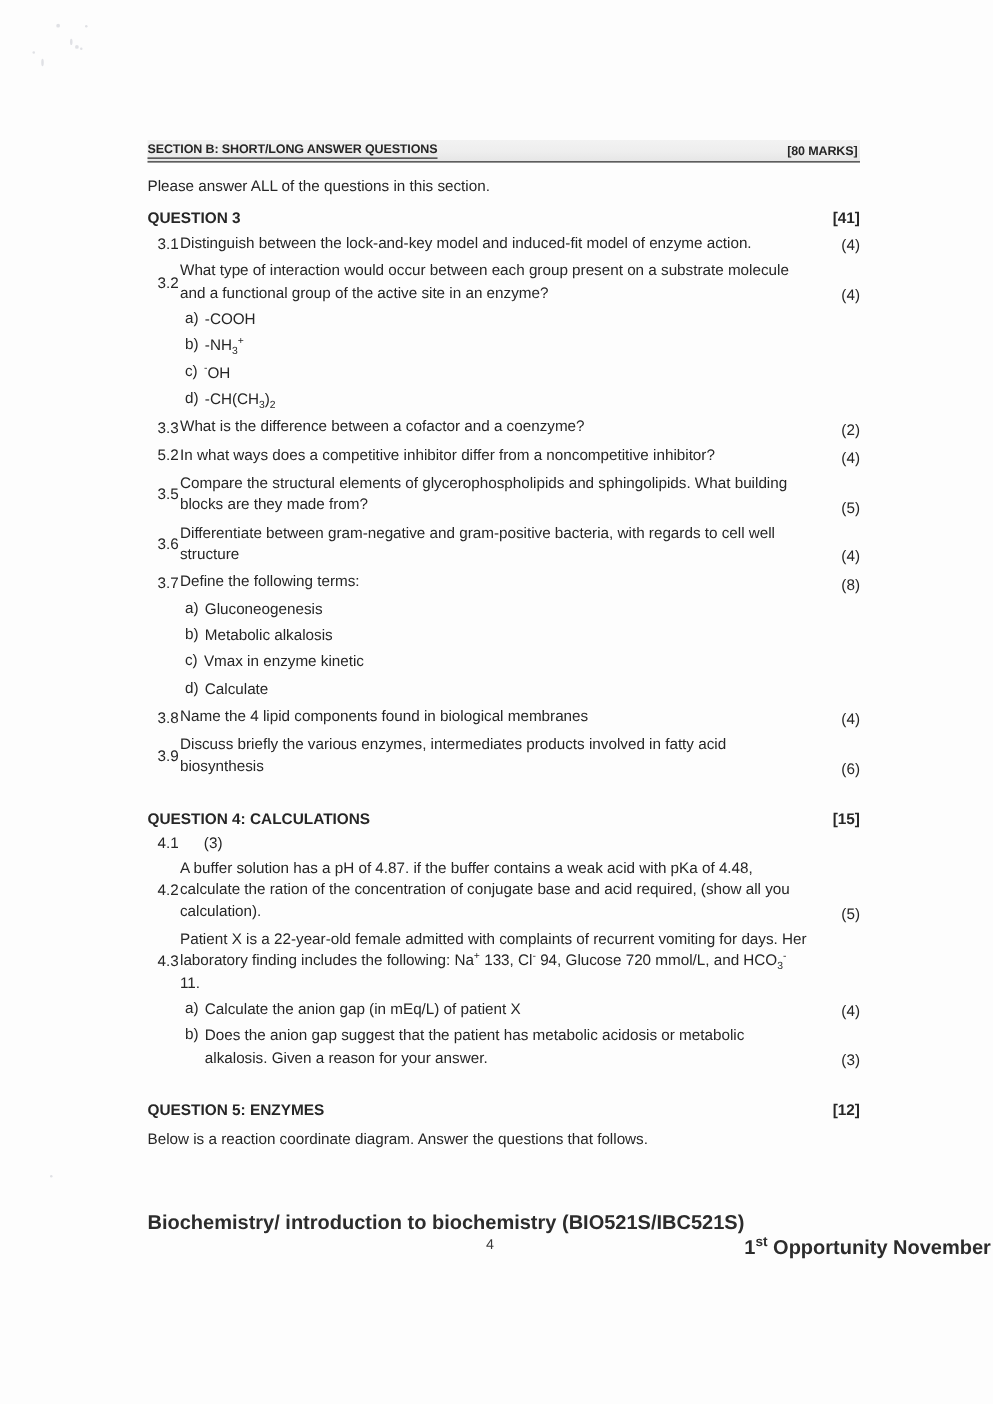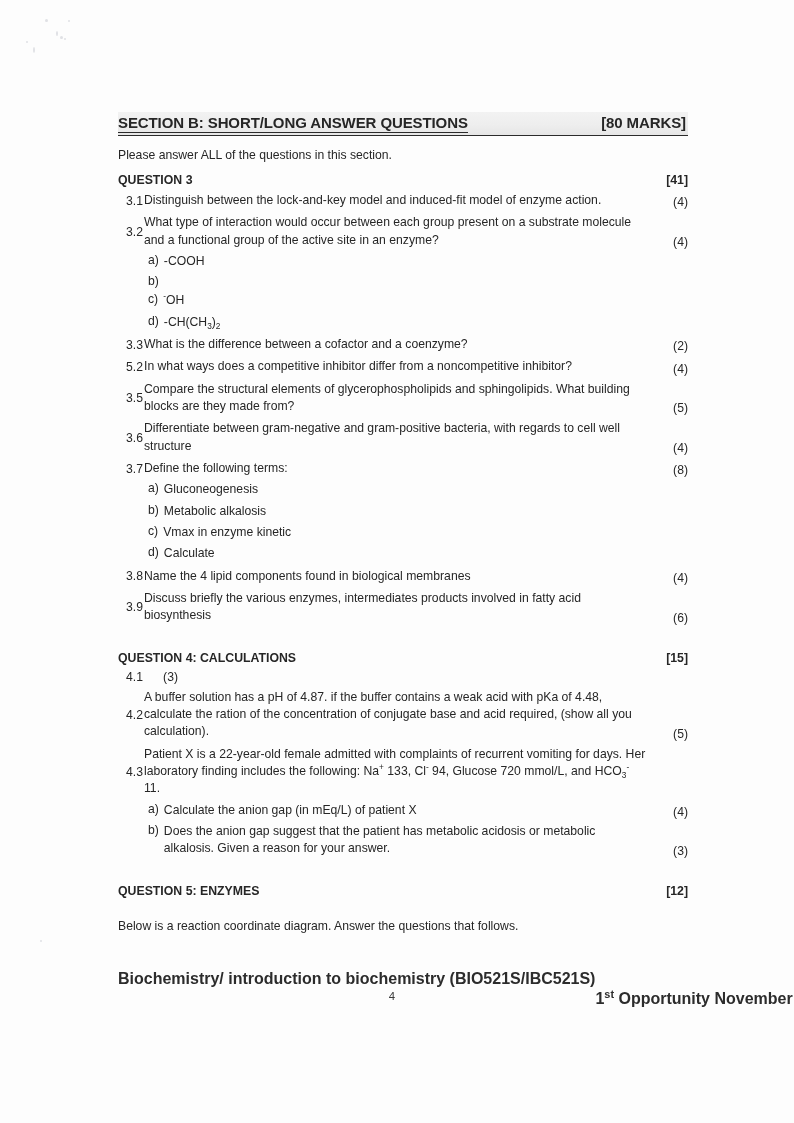--- a/index.html
+++ b/index.html
@@ -30,23 +30,23 @@
     left: 118px;
     top: 112px;
     width: 570px;
   }
 
   
   .section-banner {
     position: relative;
     display: flex;
     justify-content: space-between;
-    align-items: flex-start;
+    align-items: flex-end;
     font-weight: bold;
-    font-size: 15px;
+    font-size: 10px;
     letter-spacing: -0.1px;
     background: linear-gradient(180deg,#f2f2f2 0%, #eeeeee 55%, #e6e6e6 100%);
     border-bottom: 1.6px solid #2b2b2b;
     padding: 2px 2px 2px 0;
   }
   .section-banner .sec-title {
     border-bottom: 1.4px solid #2b2b2b;
     padding-bottom: 1px;
   }
 
@@ -112,21 +112,21 @@
     text-align: right;
     align-self: flex-end;
   }
 
   .chem { white-space: nowrap; }
   sup { font-size: 0.68em; vertical-align: super; line-height: 0; }
   sub { font-size: 0.68em; vertical-align: sub; line-height: 0; }
 
   .note {
     font-size: 12.2px;
-    margin-top: 21px;
+    margin-top: 9px;
   }
 
   
   .footer {
     position: absolute;
     left: 118px;
     top: 970px;
     width: 572px;
     font-size: 16px;
     color: #2c2c2c;
@@ -187,20 +187,21 @@
       <span class="q-text">What type of interaction would occur between each group present on a substrate molecule and a functional group of the active site in an enzyme?</span>
       <span class="q-marks">(4)</span>
     </div>
     <div class="sub-row">
       <span class="sub-label">a)</span>
       <span class="sub-text chem">-COOH</span>
       <span class="sub-marks"></span>
     </div>
     <div class="sub-row">
       <span class="sub-label">b)</span>
+      <span class="sub-text chem">-NH<sub>3</sub><sup>+</sup></span>
       <span class="sub-marks"></span>
     </div>
     <div class="sub-row">
       <span class="sub-label">c)</span>
       <span class="sub-text chem"><sup>-</sup>OH</span>
       <span class="sub-marks"></span>
     </div>
     <div class="sub-row">
       <span class="sub-label">d)</span>
       <span class="sub-text chem">-CH(CH<sub>3</sub>)<sub>2</sub></span>

